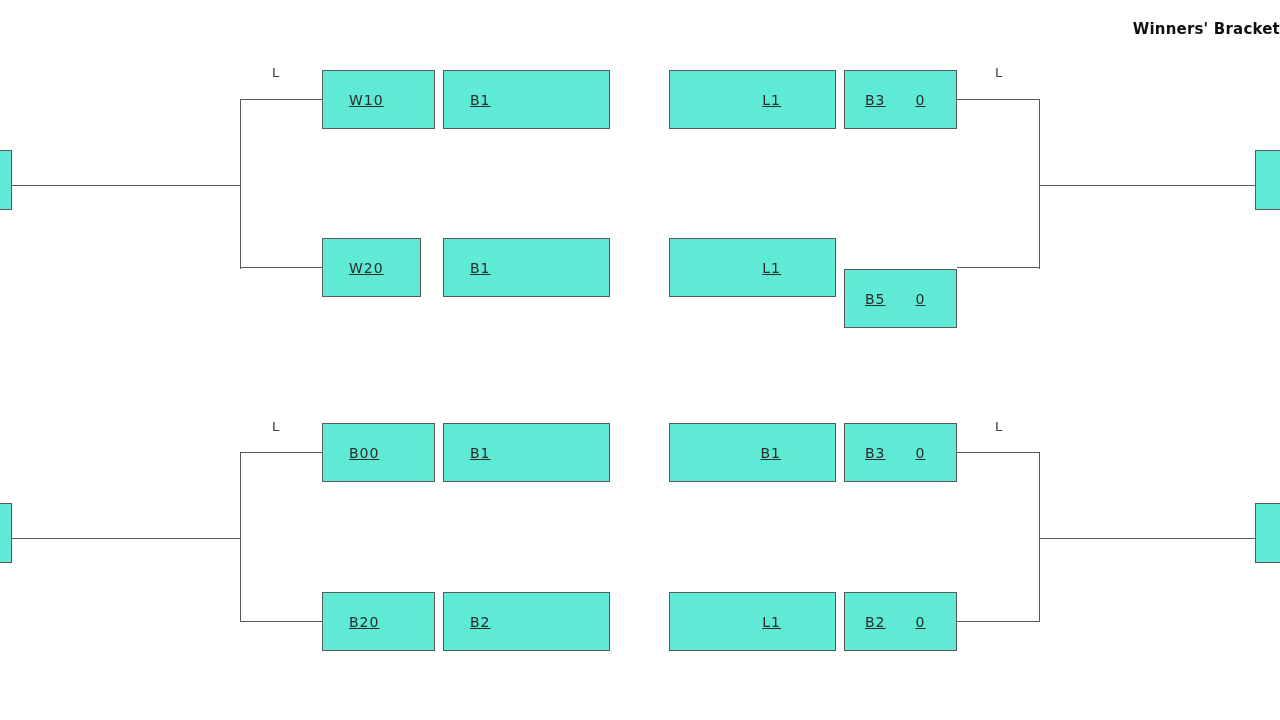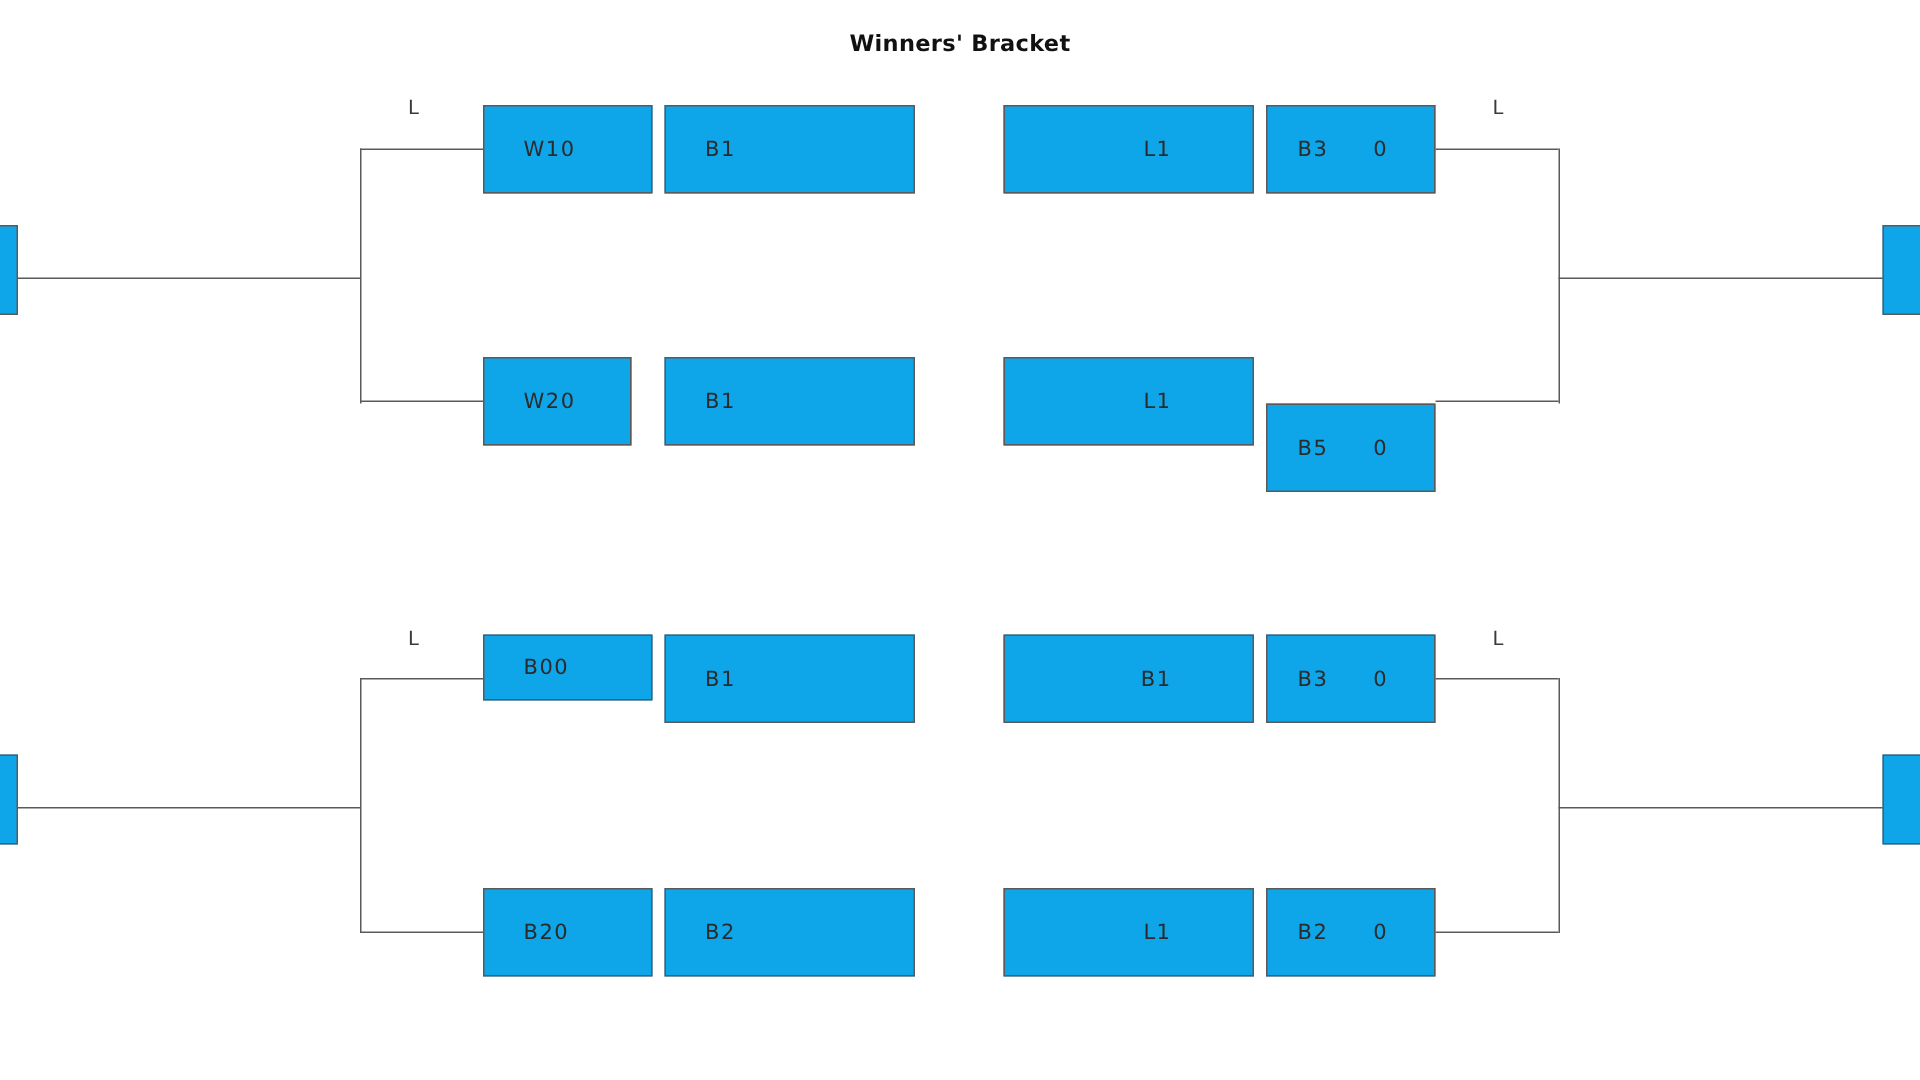--- a/index.html
+++ b/index.html
@@ -19,39 +19,40 @@
     position: relative;
     width: 1280px;
     height: 720px;
   }
 
   
   .section-title {
     position: absolute;
     left: 0;
     width: 1280px;
-    text-align: center;
+    text-align: right;
     font-size: 15px;
     font-weight: bold;
     letter-spacing: 0.2px;
     color: #111111;
     white-space: nowrap;
   }
 
   
   .box {
     position: absolute;
     box-sizing: border-box;
     border: 1.4px solid #5a5a5a;
-    background: #0ea5e9;
+    background: #5eead4;
     display: flex;
     align-items: center;
     font-size: 14px;
     color: #2b2b2b;
     letter-spacing: 1px;
+    text-decoration: underline;
   }
   .box .seed {
     white-space: nowrap;
   }
   .box .score {
     white-space: nowrap;
   }
   
   .box.lay-outer-left {
     justify-content: flex-start;
@@ -156,21 +157,21 @@
 
   <div class="box edge" style="left:-38px; top:503px; width:50px; height:60px;"></div>
   <div class="line h" style="left:12px; top:538px; width:228px;"></div>
 
   <div class="line v" style="left:240px; top:452px; height:170px;"></div>
   <div class="line h" style="left:240px; top:452px; width:82px;"></div>
   <div class="line h" style="left:240px; top:621px; width:82px;"></div>
 
   <div class="drop-label" style="left:272px; top:419px;">L</div>
 
-  <div class="box lay-outer-left" style="left:322px; top:423px; width:113px; height:44px;">
+  <div class="box lay-outer-left" style="left:322px; top:423px; width:113px; height:59px;">
     <span class="seed">B0</span>
     <span class="score">0</span>
   </div>
   <div class="box lay-outer-left" style="left:443px; top:423px; width:167px; height:59px;">
     <span class="seed">B1</span>
     <span class="score"></span>
   </div>
 
   <div class="box lay-outer-left" style="left:322px; top:592px; width:113px; height:59px;">
     <span class="seed">B2</span>

